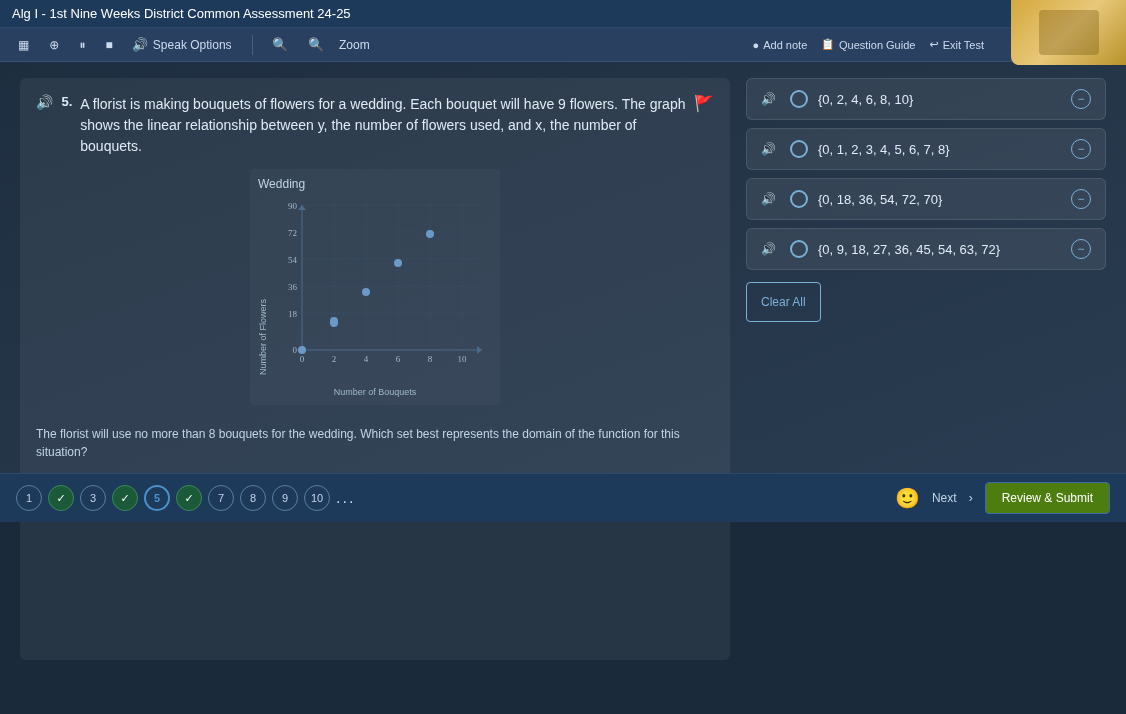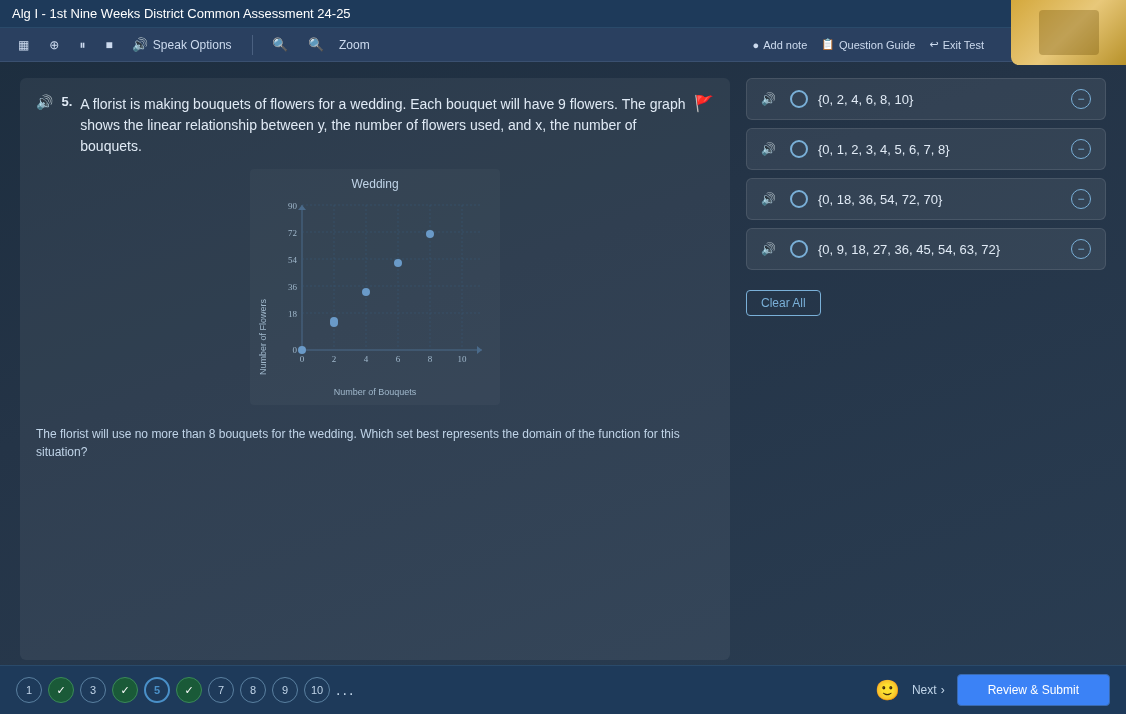--- a/index.html
+++ b/index.html
@@ -7,21 +7,21 @@
       font-family: Arial, sans-serif;
       background: #1a2a3a;
       width: 1126px;
       height: 714px;
       overflow: hidden;
       position: relative;
     }
 
     .screen {
       width: 1126px;
-      height: 714px;
+      height: 522px;
       background: linear-gradient(160deg, #1c2d3e 0%, #243447 40%, #2a3d52 100%);
       position: relative;
     }
 
     
     .top-bar {
       background: #1e3a5a;
       padding: 6px 12px;
       display: flex;
       align-items: center;
@@ -118,21 +118,20 @@
       justify-content: center;
     }
 
     .chart-inner {
       background: rgba(255,255,255,0.03);
       border-radius: 4px;
       padding: 8px;
     }
 
     .chart-title {
-      text-align: center;
       font-size: 12px;
       color: #c0d4e8;
       margin-bottom: 4px;
     }
 
     .chart-wrap {
       display: flex;
       align-items: flex-end;
     }
 
@@ -220,26 +219,26 @@
       cursor: pointer;
       display: flex;
       align-items: center;
       justify-content: center;
     }
 
     .clear-all-btn {
       background: none;
       border: 1px solid #7ab0d8;
       color: #7ab0d8;
-      padding: 5px 14px;
+      padding: 12px 14px;
       border-radius: 4px;
       font-size: 12px;
       cursor: pointer;
       align-self: flex-start;
-      margin-top: 12px;
+      margin-top: 4px;
     }
 
     
     .bottom-bar {
       position: absolute;
       bottom: 0;
       left: 0;
       right: 0;
       background: #1e3a5a;
       padding: 8px 16px;
@@ -282,28 +281,28 @@
     }
 
     .next-btn {
       background: none;
       border: none;
       color: #c0d4e8;
       font-size: 12px;
       cursor: pointer;
       display: flex;
       align-items: center;
-      gap: 4px;
+      gap: 12px;
     }
 
     .review-submit-btn {
-      background: #3b82f6;
+      background: #4d7c0f;
       border: 1px solid #3a6ab0;
       color: #fff;
-      padding: 8px 30px;
+      padding: 8px 16px;
       border-radius: 4px;
       font-size: 12px;
       cursor: pointer;
     }
 
     .smiley {
       font-size: 20px;
       color: #c0d4e8;
     }
 

